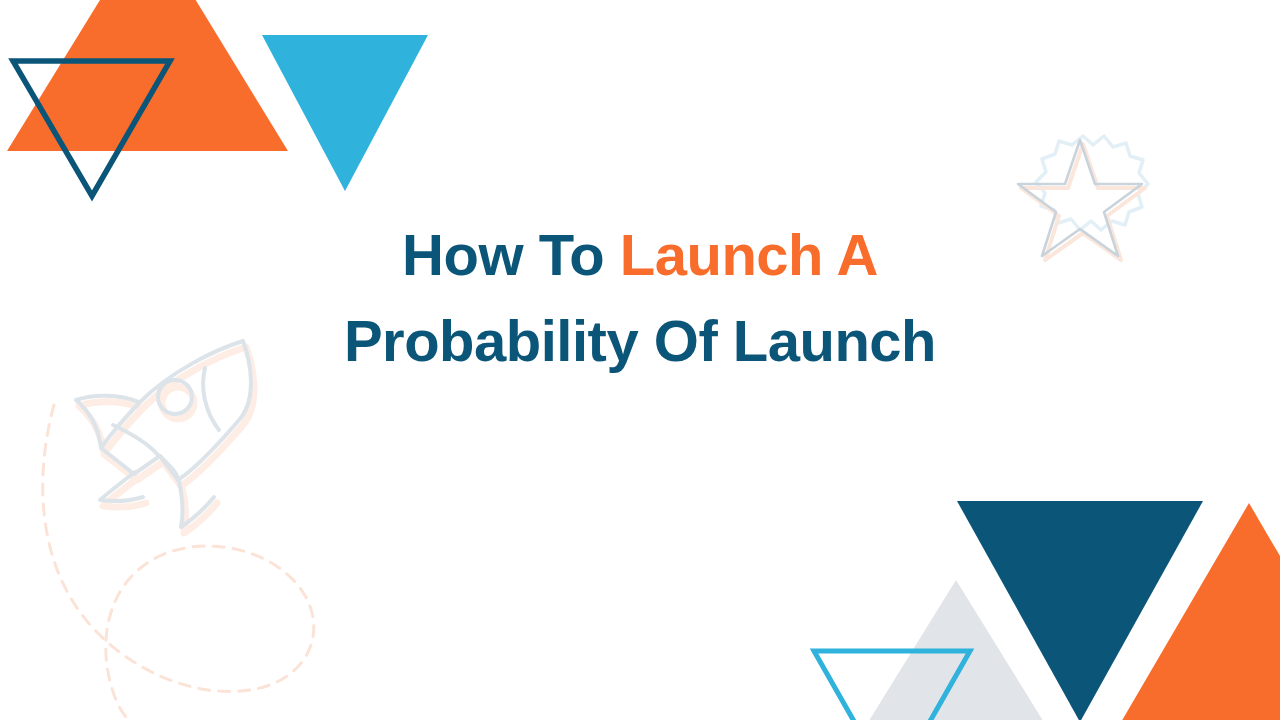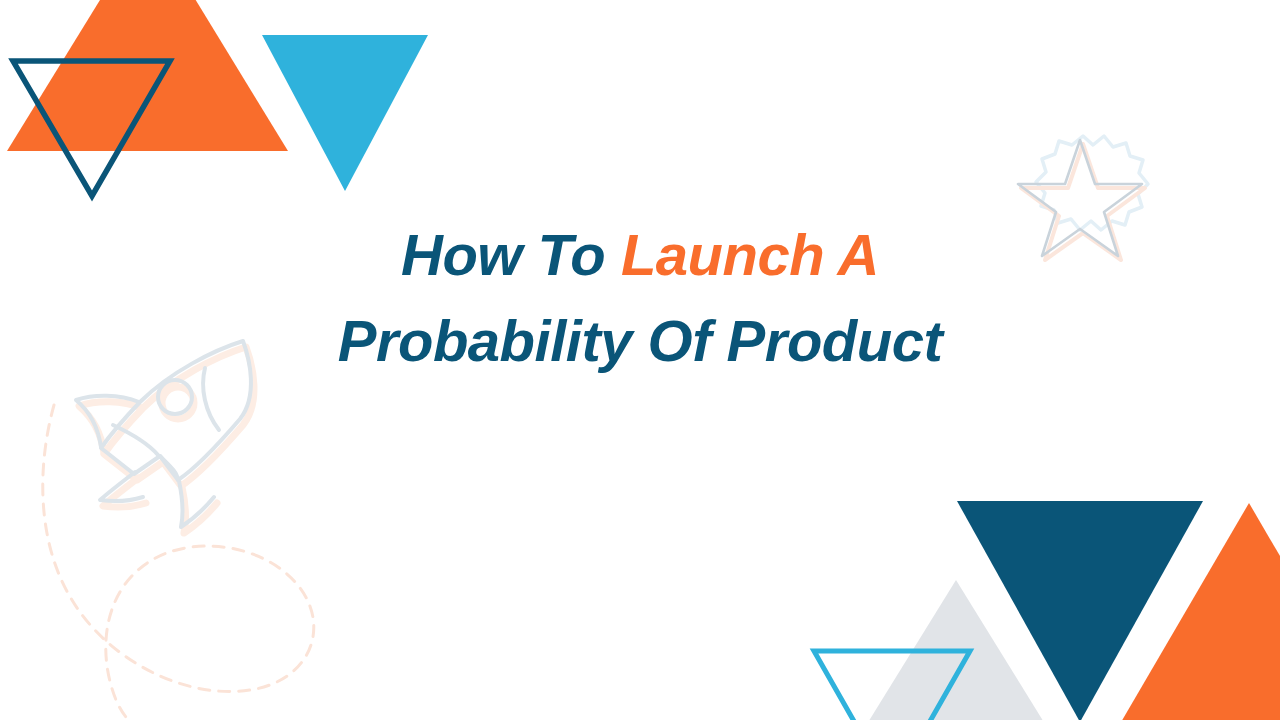--- a/index.html
+++ b/index.html
@@ -6,21 +6,20 @@
   html, body {
     width:1280px; height:720px;
     background:#FFFFFF;
     font-family:"Liberation Sans", sans-serif;
     overflow:hidden;
   }
   #slide {
     position:relative;
     width:1280px; height:579px;
     background:#FFFFFF;
-    font-style:italic;
   }
   #bg-layer, #wm-layer, #fg-layer {
     position:absolute; inset:0;
     width:1280px; height:720px;
   }
   #wm-layer { }
   .title-block {
     position:absolute;
     left:250px;
     top:212px;
@@ -137,17 +136,17 @@
         <polygon points="1080,140 1095,184 1142,184 1104,212 1118,256 1080,229 1042,256 1056,212 1018,184 1065,184"></polygon>
       </g>
     </g>
   </svg>
 
   <div class="title-block">
     <div class="title-line">
       <span class="seg seg-navy">How To </span><span class="seg seg-orange">Launch A</span>
     </div>
     <div class="title-line">
-      <span class="seg seg-navy">Probability Of Product</span>
+      <span class="seg seg-navy">Probability Of Launch</span>
     </div>
   </div>
 
 </div>
 
 </body></html>

